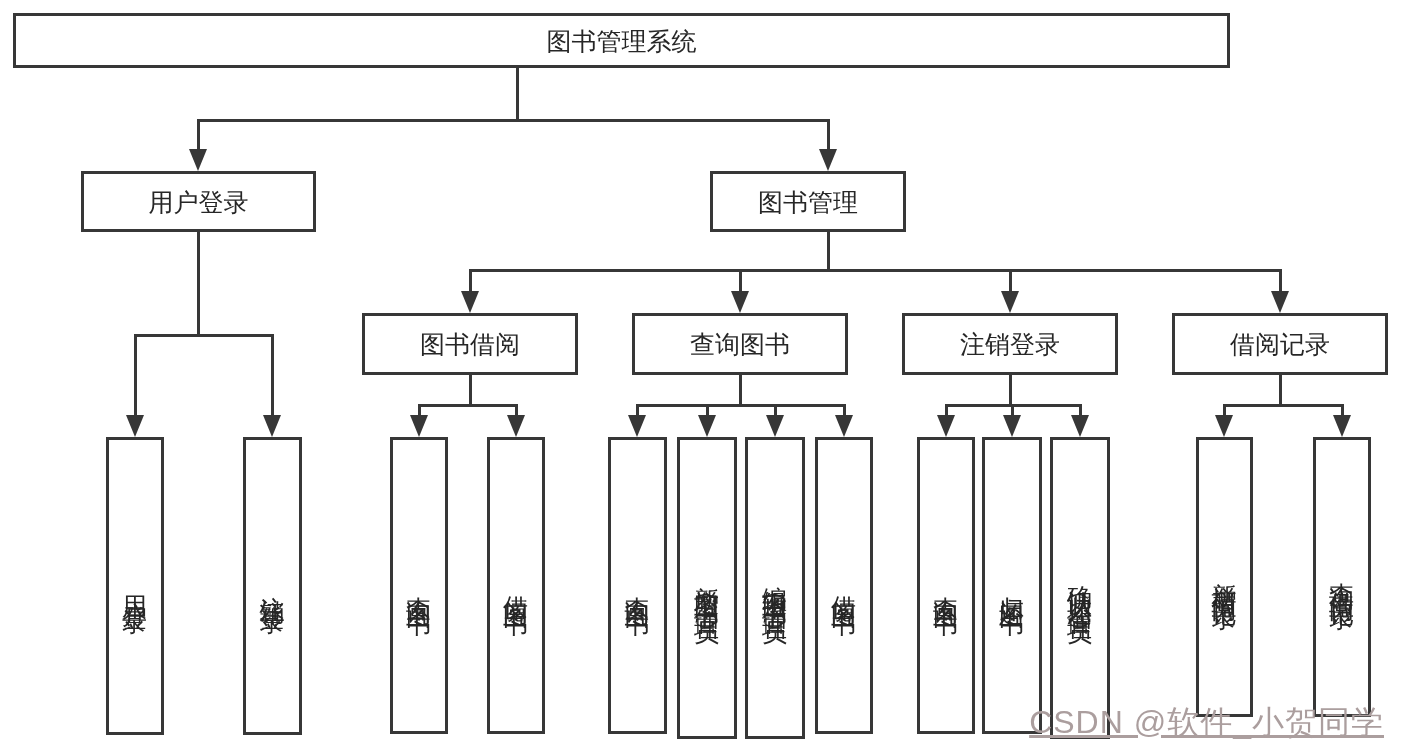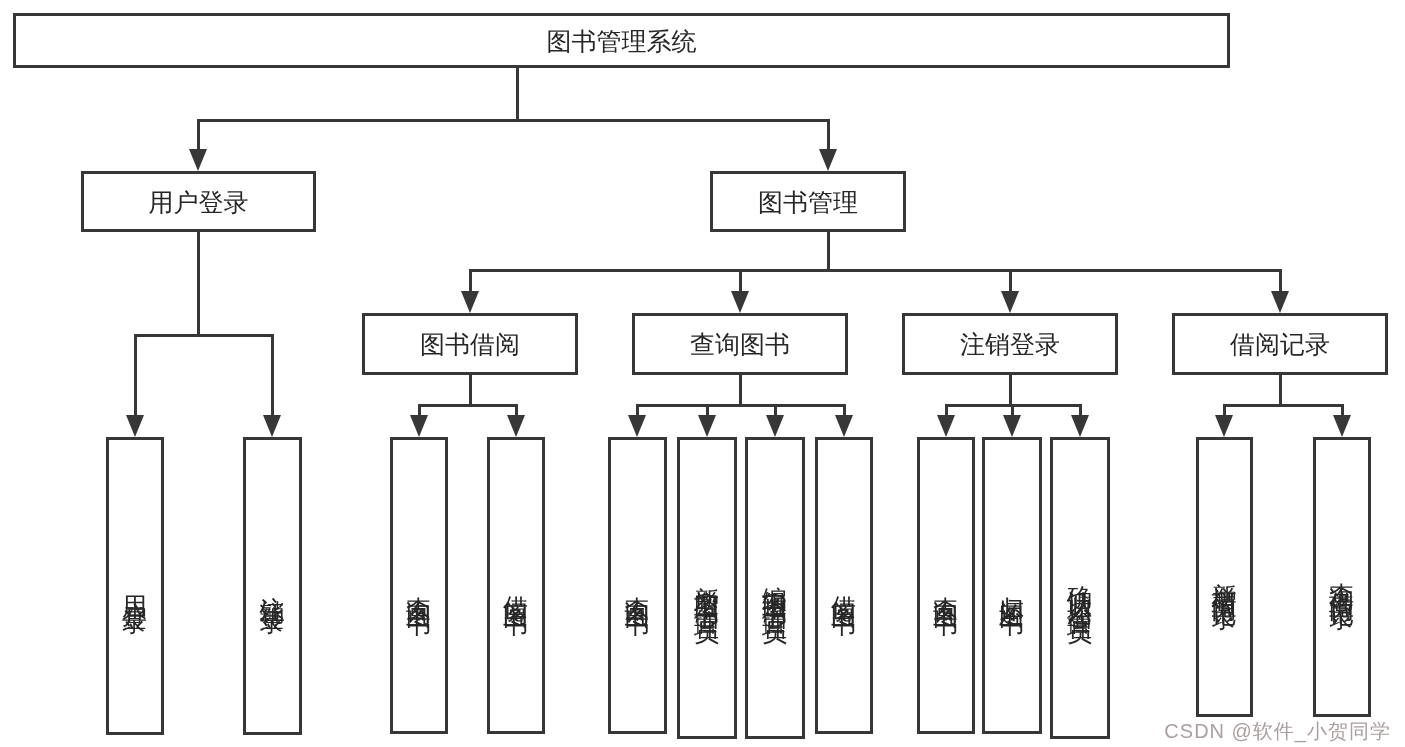--- a/index.html
+++ b/index.html
@@ -17,22 +17,22 @@
     writing-mode:vertical-rl; text-orientation:mixed; letter-spacing:5px;
   }
   .vl { position:absolute; width:3px; background:#373737; }
   .hl { position:absolute; height:3px; background:#373737; }
   .arrow {
     position:absolute; width:0; height:0;
     border-left:9px solid transparent; border-right:9px solid transparent;
     border-top:22px solid #373737;
   }
   .watermark {
-    position:absolute; right:14px; bottom:2px; font-size:20px; letter-spacing:1px;
-    color:#ab9e9e; z-index:5; white-space:nowrap;
+    position:absolute; right:21px; bottom:2px; font-size:32px; letter-spacing:1px;
+    color:#ab9e9e; z-index:5; white-space:nowrap;text-decoration:underline;
   }
 </style>
 </head>
 <body>
 
 <div class="canvas">
 
   <div class="box h" style="left:13px;top:13px;width:1217px;height:55px">
     <span>图书管理系统</span>
   </div>

